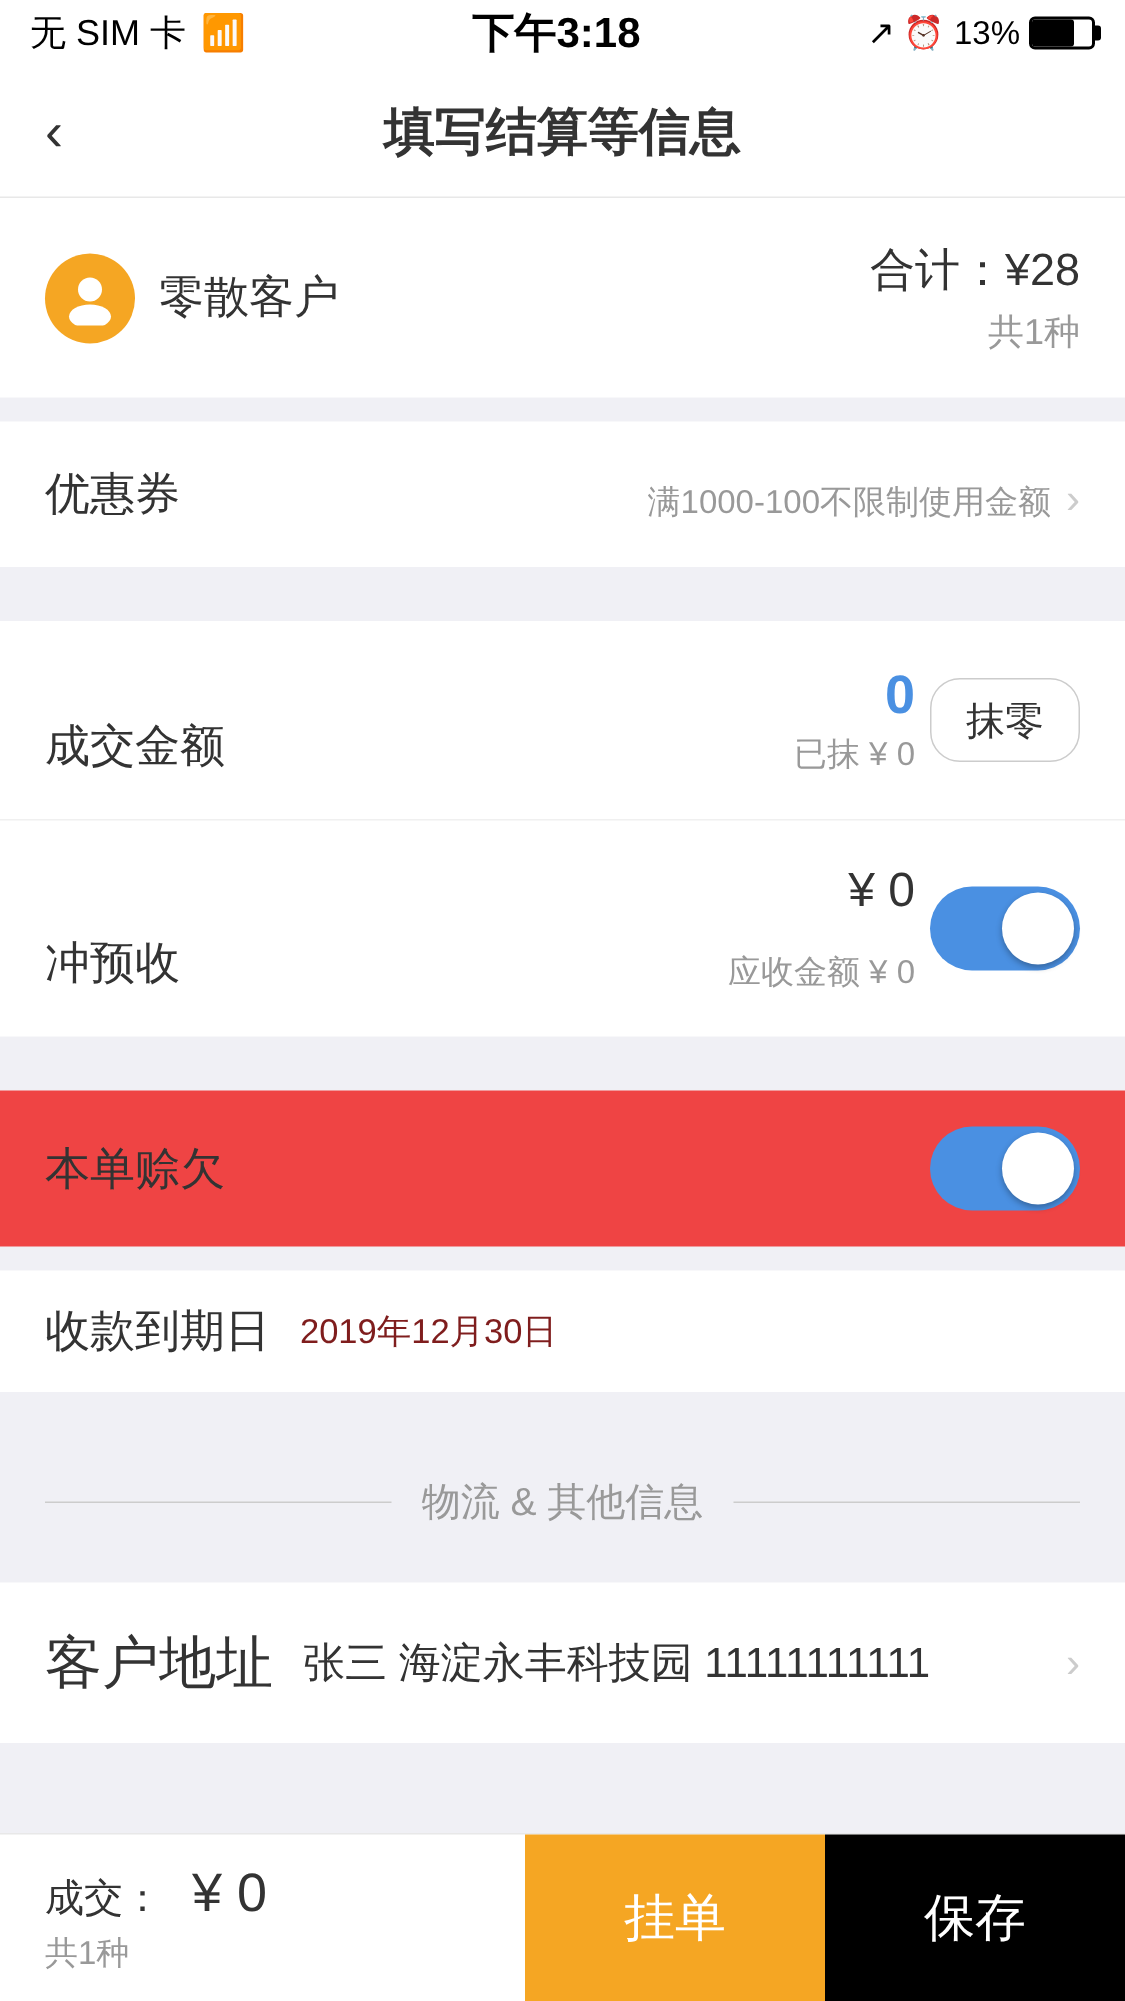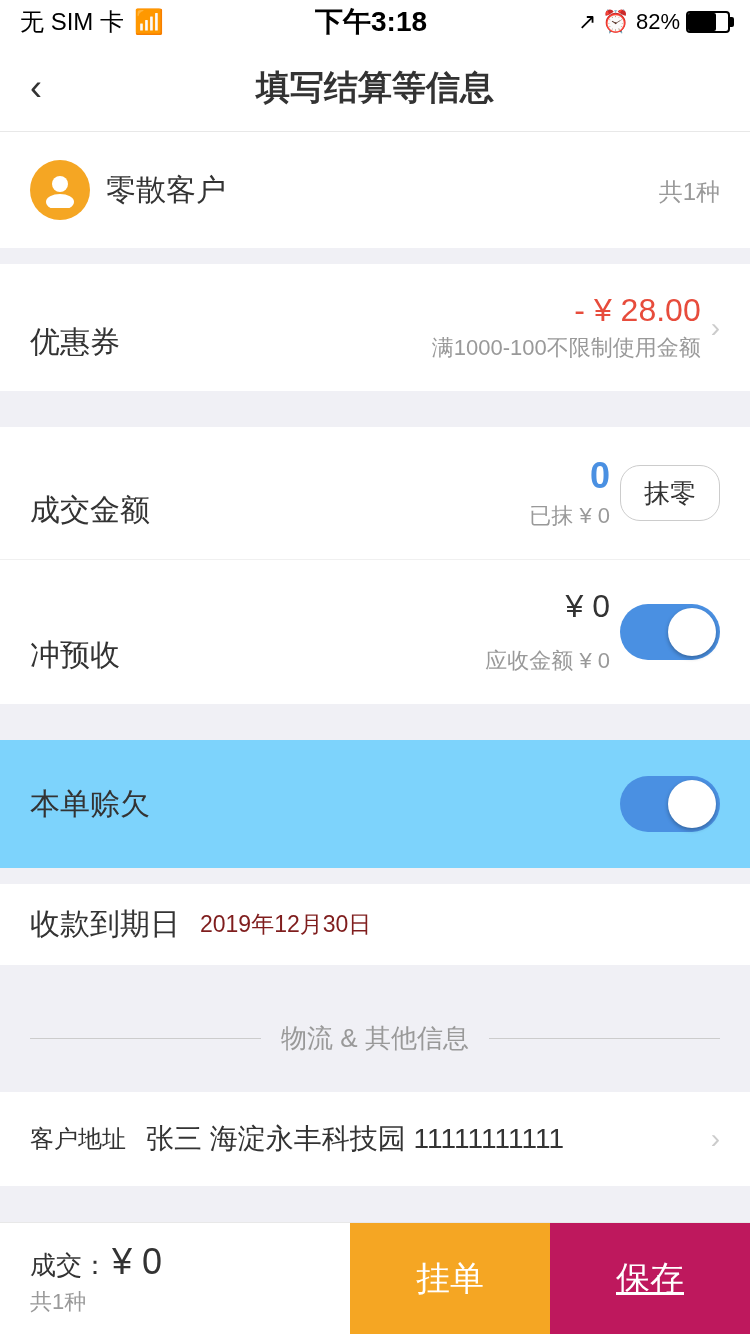--- a/index.html
+++ b/index.html
@@ -209,22 +209,22 @@
     }
 
     
     .section-separator {
       height: 20px;
       background: #f0f0f5;
     }
 
     
     .debt-row {
-      background: #7dd3fc;
-      padding: 36px 30px;
+      background: #ef4444;
+      padding: 24px 30px;
       display: flex;
       align-items: center;
       justify-content: space-between;
       margin-bottom: 16px;
     }
 
     
     .due-date-row {
       background: #fff;
       padding: 20px 30px;
@@ -257,21 +257,21 @@
     }
 
     
     .address-row {
       background: #fff;
       padding: 28px 30px;
       display: flex;
       align-items: center;
       justify-content: space-between;
     }
-    .address-label { font-size: 24px; color: #333; flex-shrink: 0; margin-right: 20px; }
+    .address-label { font-size: 38px; color: #333; flex-shrink: 0; margin-right: 20px; }
     .address-value { font-size: 28px; color: #333; flex: 1; }
 
     
     .bottom-bar {
       position: fixed;
       bottom: 0;
       width: 750px;
       height: 112px;
       display: flex;
       align-items: center;
@@ -305,47 +305,46 @@
       justify-content: center;
       font-size: 34px;
       color: #fff;
       font-weight: 500;
       cursor: pointer;
       margin-left: 47px;
     }
     .bottom-btn-save {
       width: 200px;
       height: 112px;
-      background: #be185d;
+      background: #000000;
       display: flex;
       align-items: center;
       justify-content: center;
       font-size: 34px;
       color: #fff;
       font-weight: 500;
       cursor: pointer;
-      text-decoration: underline;
     }
   </style>
 </head>
 <body>
 
 <div class="status-bar">
   <div class="status-left">
     <span>无 SIM 卡</span>
     <span>
       
       📶
     </span>
   </div>
   <div class="status-center">下午3:18</div>
   <div class="status-right">
     <span>↗</span>
     <span>⏰</span>
-    <span>82%</span>
+    <span>13%</span>
     <div class="battery-icon">
       <div class="battery-fill"></div>
     </div>
   </div>
 </div>
 
 <div class="nav-bar">
   <div class="nav-back">‹</div>
   <div class="nav-title">填写结算等信息</div>
 </div>
@@ -357,30 +356,30 @@
       <div class="customer-avatar">
 
         <svg width="36" height="36" viewBox="0 0 36 36" fill="white">
           <circle cx="18" cy="12" r="8"></circle>
           <ellipse cx="18" cy="30" rx="14" ry="8"></ellipse>
         </svg>
       </div>
       <span class="customer-name">零散客户</span>
     </div>
     <div class="customer-right">
+      <div class="total-label">合计：¥28</div>
       <div class="total-count">共1种</div>
     </div>
   </div>
 
   <div class="card">
     <div class="row">
       <span class="row-label">优惠券</span>
       <div class="row-right">
         <div>
-          <div class="coupon-amount">- ¥ 28.00</div>
           <div class="coupon-desc">满1000-100不限制使用金额</div>
         </div>
         <span class="chevron-right">›</span>
       </div>
     </div>
   </div>
 
   <div class="section-separator"></div>
 
   <div class="card">
@@ -434,21 +433,21 @@
   <div class="address-row">
     <span class="address-label">客户地址</span>
     <span class="address-value">张三 海淀永丰科技园 11111111111</span>
     <span class="chevron-right">›</span>
   </div>
 
 </div>
 
 <div class="bottom-bar">
   <div class="bottom-info">
-    <div style="display:flex;align-items:baseline;gap:4px;">
+    <div style="display:flex;align-items:baseline;gap:20px;">
       <span class="bottom-deal">成交：</span>
       <span class="bottom-deal-value">¥ 0</span>
     </div>
     <div class="bottom-count">共1种</div>
   </div>
   <div class="bottom-btn-hold">挂单</div>
   <div class="bottom-btn-save">保存</div>
 </div>
 
 </body></html>

